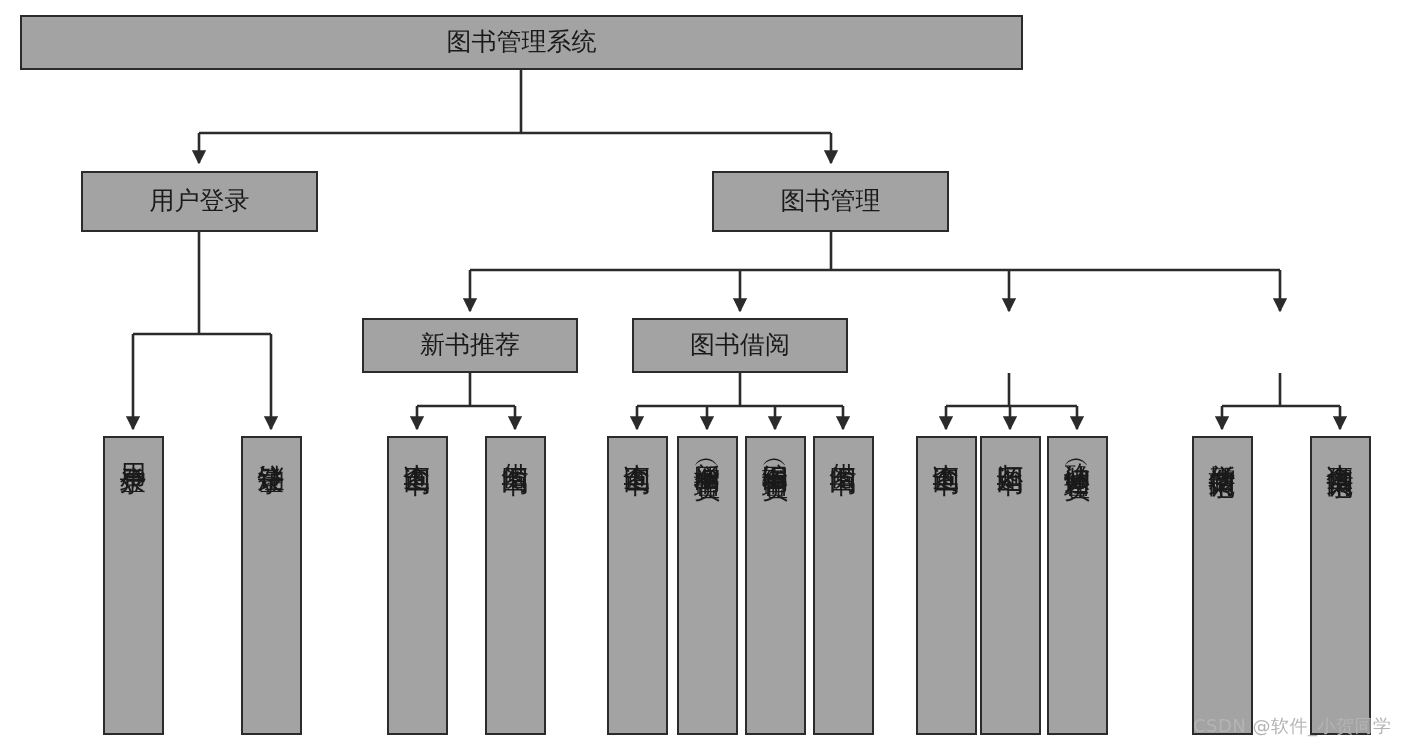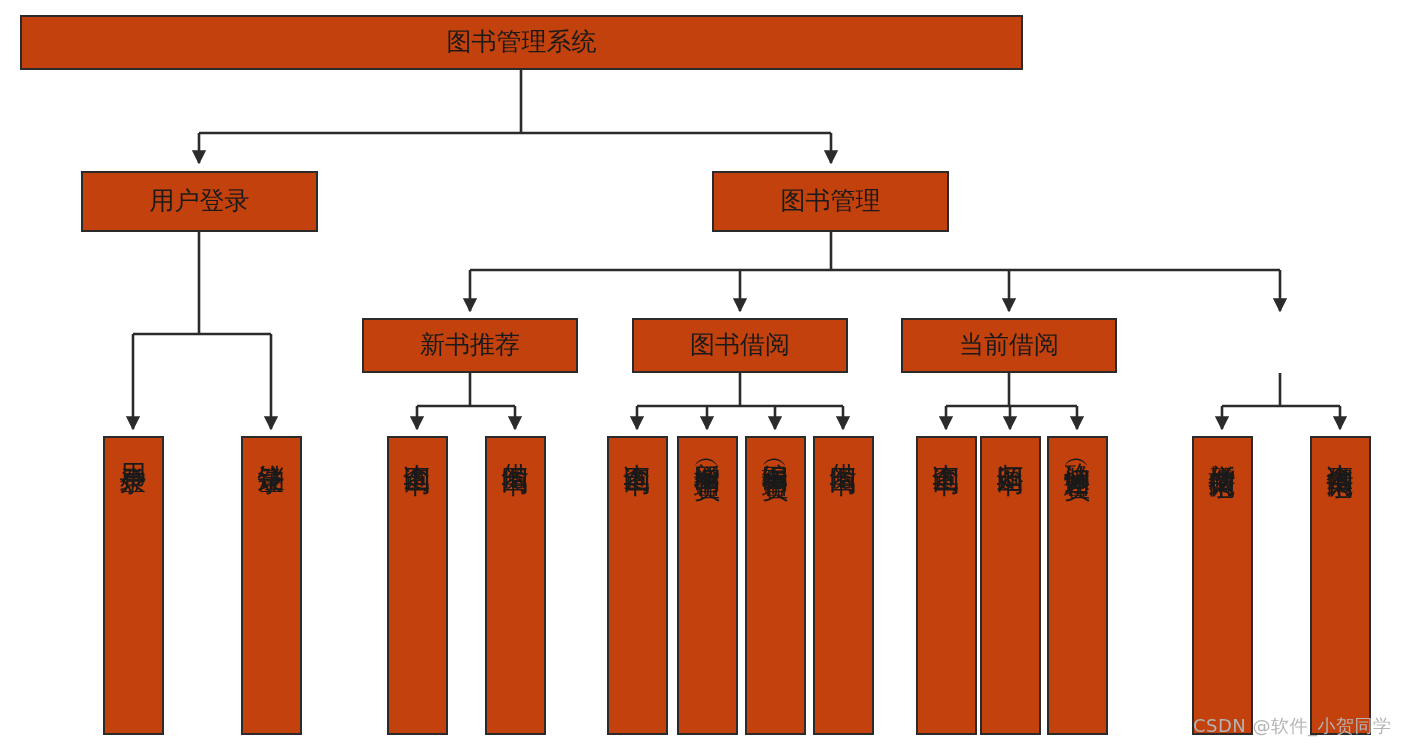--- a/index.html
+++ b/index.html
@@ -22,21 +22,21 @@
     position: absolute;
     left: 0;
     top: 0;
     width: 1405px;
     height: 747px;
     pointer-events: none;
   }
   .node {
     position: absolute;
     box-sizing: border-box;
-    background: #c2410c;
+    background: #a3a3a3;
     border: 2.5px solid #2b2b2b;
     display: flex;
     align-items: center;
     justify-content: center;
     z-index: 2;
   }
   .node .label {
     color: #1a1a1a;
     text-align: center;
     line-height: 1.15;
@@ -138,23 +138,20 @@
   <div class="node horiz" style="left:712px; top:171px; width:237px; height:61px;">
     <span class="label">图书管理</span>
   </div>
 
   <div class="node horiz" style="left:632px; top:318px; width:216px; height:55px;">
     <span class="label">图书借阅</span>
   </div>
   <div class="node horiz" style="left:362px; top:318px; width:216px; height:55px;">
     <span class="label">新书推荐</span>
   </div>
-  <div class="node horiz" style="left:901px; top:318px; width:216px; height:55px;">
-    <span class="label">当前借阅</span>
-  </div>
 
   <div class="node vert" style="left:103px; top:436px; width:61px; height:299px;">
     <span class="label">用户登录</span>
   </div>
   <div class="node vert" style="left:241px; top:436px; width:61px; height:299px;">
     <span class="label">注销登录</span>
   </div>
 
   <div class="node vert" style="left:387px; top:436px; width:61px; height:299px;">
     <span class="label">查询图书</span>

